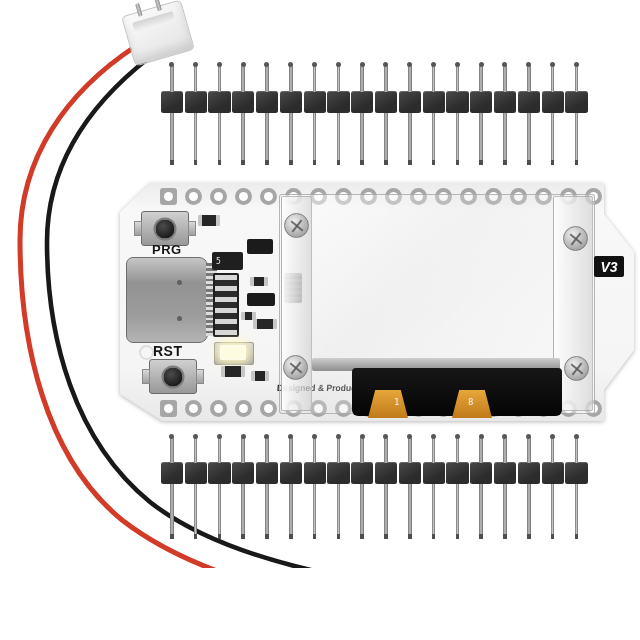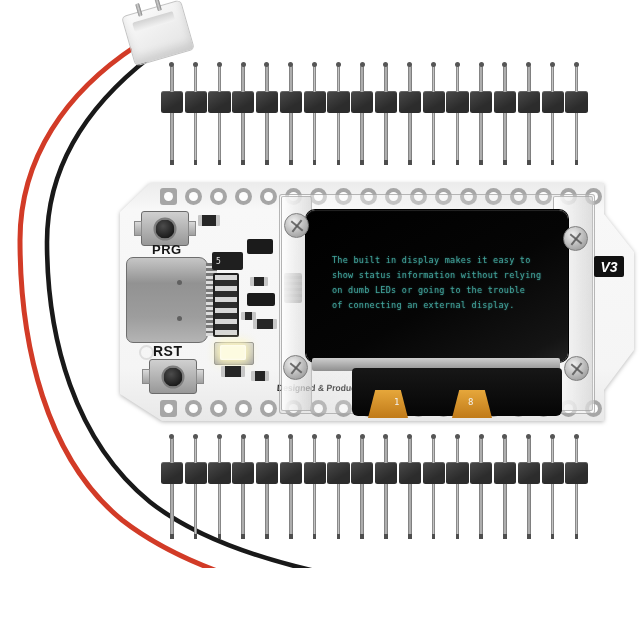--- a/index.html
+++ b/index.html
@@ -375,26 +375,20 @@
   <div class="pad-col" style="left:213px;top:273px;width:22px;height:60px"></div>
   <div class="led-frame"></div>
   <div class="led-glow"></div>
 
   <div class="designed">Designed &amp; Produced</div>
 
   <div class="cover"></div>
   <div class="cstrip" style="left:281px;top:196px;width:29px;height:213px"></div>
   <div class="cstrip" style="left:553px;top:196px;width:38px;height:213px"></div>
 
-  <div class="oled-glass">
-    <div class="dline" style="top: 45px; color: rgb(65, 163, 155);">The built in display makes it easy to</div>
-    <div class="dline" style="top: 60px; color: rgb(65, 163, 155);">show status information without relying</div>
-    <div class="dline" style="top: 75px; color: rgb(65, 163, 155);">on dumb LEDs or going to the trouble</div>
-    <div class="dline" style="top: 90px; color: rgb(65, 163, 155);">of connecting an external display.</div>
-  </div>
   <div class="bezel"></div>
   <div class="tab"></div>
   <div class="flex" style="left:368px;top:390px"></div>
   <div class="flex" style="left:452px;top:390px"></div>
   <div class="flexnum" style="left:394px;top:397px">1</div>
   <div class="flexnum" style="left:468px;top:397px">8</div>
 
   <div class="v3">V3</div>
 
 <div class="screw" style="left: 284px; top: 213px;"></div>

